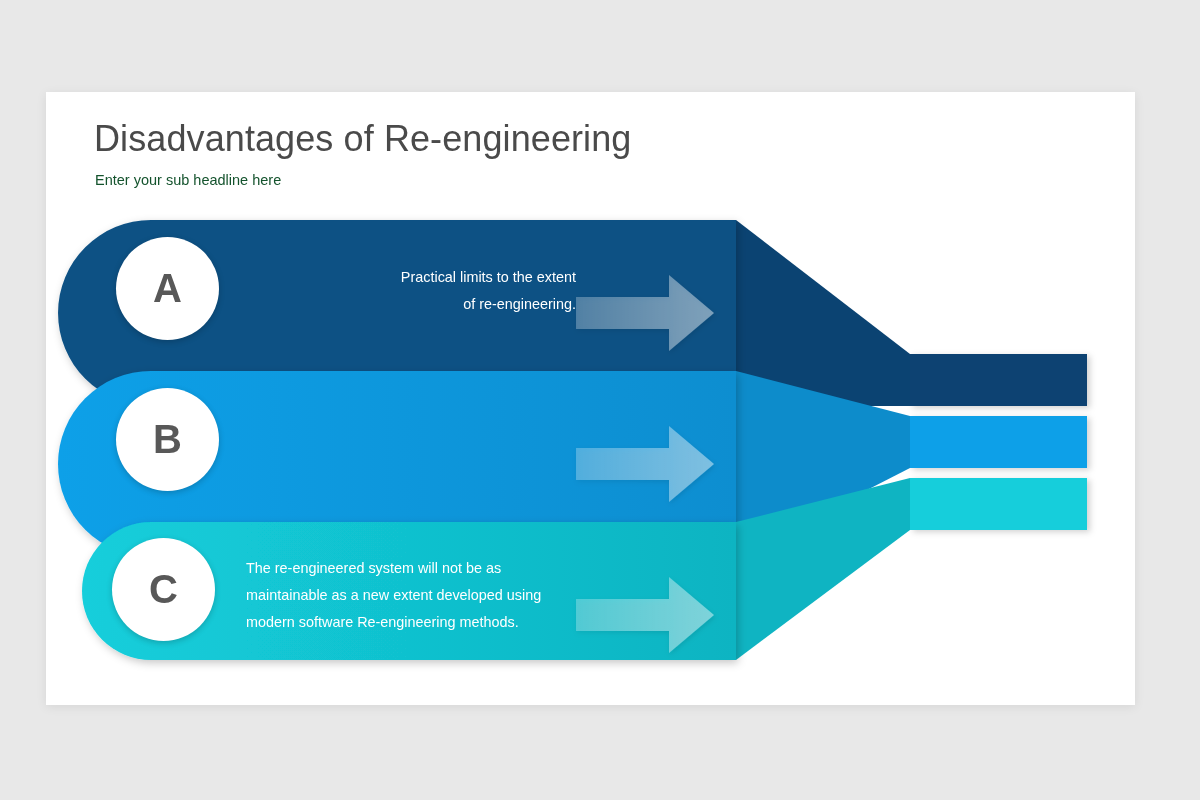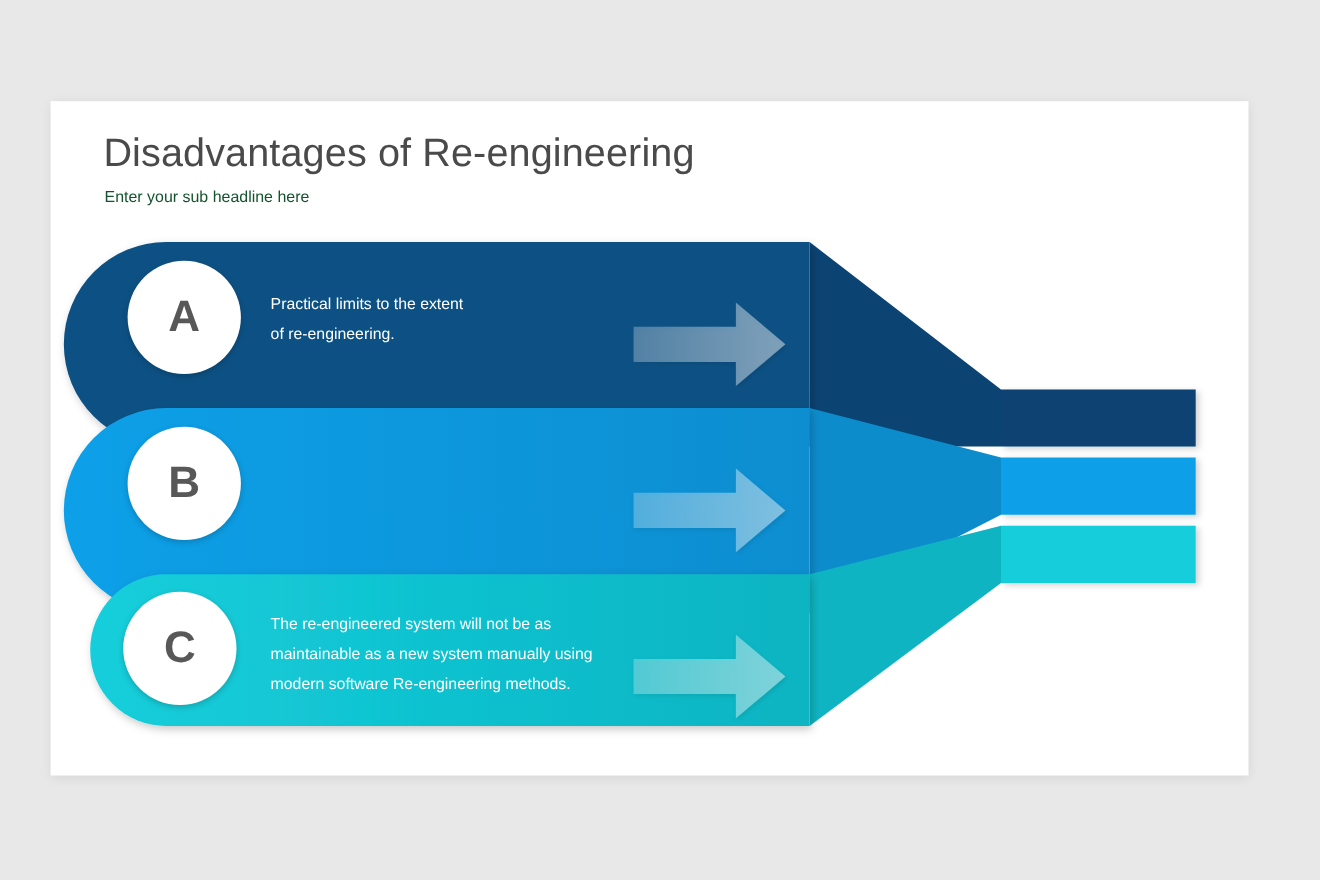--- a/index.html
+++ b/index.html
@@ -66,21 +66,21 @@
 
   
   .row-text {
     position: absolute;
     color: #ffffff;
     font-size: 14.4px;
     line-height: 27px;
     font-weight: 400;
     white-space: pre-line;
   }
-  .row-text-a { left: 200px; top: 172px; width: 330px; }
+  .row-text-a { left: 200px; top: 172px; width: 330px; text-align: right; }
   .row-text-b { left: 200px; top: 312px; width: 340px; }
   .row-text-c { left: 200px; top: 463px; width: 340px; }
 
   .badge {
     position: absolute;
     width: 103px;
     height: 103px;
     border-radius: 50%;
     background: #ffffff;
     box-shadow: 0 2px 6px rgba(0,0,0,0.20);
@@ -179,17 +179,17 @@
     <div class="badge badge-b">
       <span class="badge-letter">B</span>
     </div>
     <div class="badge badge-c">
       <span class="badge-letter">C</span>
     </div>
 
     <div class="row-text row-text-a">Practical limits to the extent
 of re-engineering.</div>
     <div class="row-text row-text-c">The re-engineered system will not be as
-maintainable as a new system manually using
+maintainable as a new extent developed using
 modern software Re-engineering methods.</div>
 
   </div>
 </div>
 
 </body></html>

